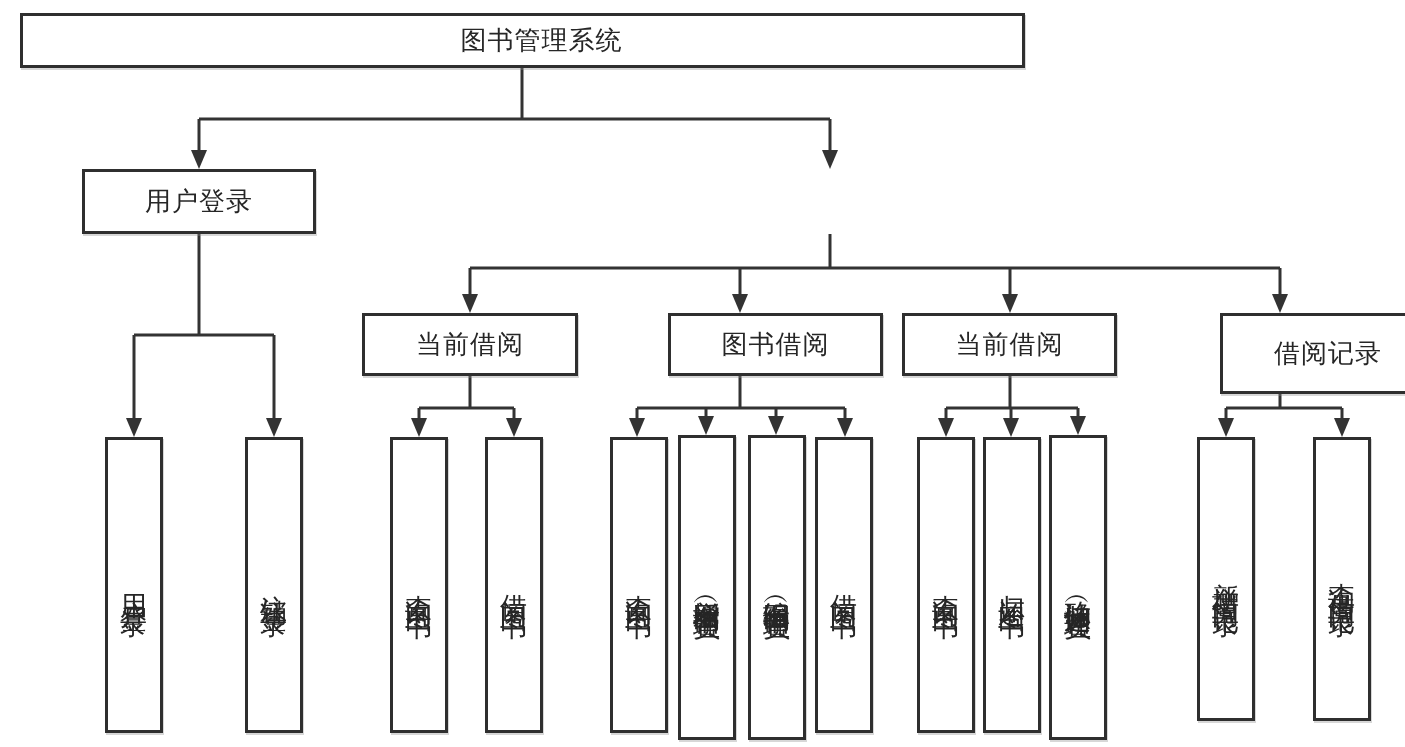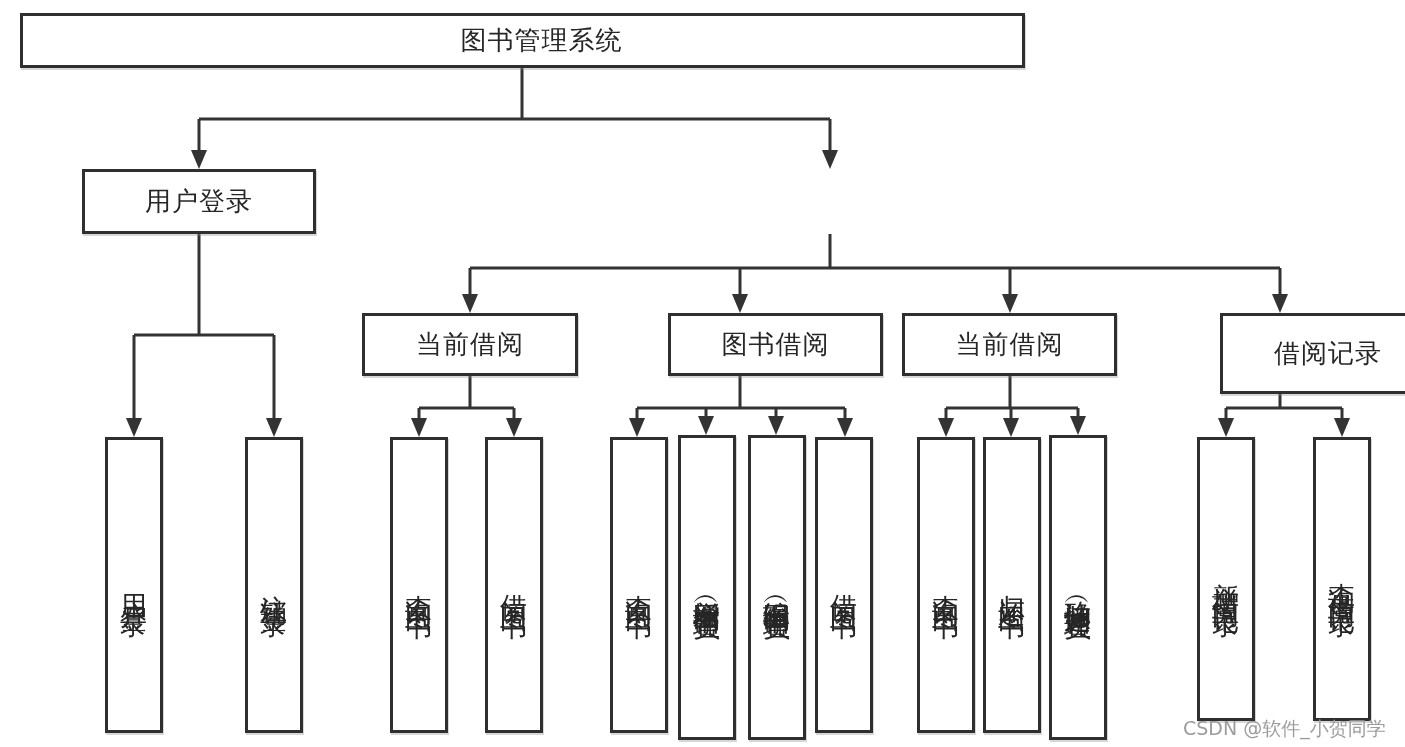--- a/index.html
+++ b/index.html
@@ -142,14 +142,13 @@
   <div class="node node-v tall" style="left:748px;top:435px;width:58px;height:305px;">编辑图书（管理员）</div>
   <div class="node node-v" style="left:815px;top:437px;width:58px;height:296px;">借阅图书</div>
 
   <div class="node node-v" style="left:917px;top:437px;width:58px;height:296px;">查询图书</div>
   <div class="node node-v" style="left:983px;top:437px;width:58px;height:296px;">归还图书</div>
   <div class="node node-v tall" style="left:1049px;top:435px;width:58px;height:305px;">确认归还（管理员）</div>
 
   <div class="node node-v" style="left:1197px;top:437px;width:58px;height:284px;">新增借阅记录</div>
   <div class="node node-v" style="left:1313px;top:437px;width:58px;height:284px;">查询借阅记录</div>
 
-  <div class="watermark">CSDN @软件_小贺同学</div>
 </div>
 
 </body></html>

